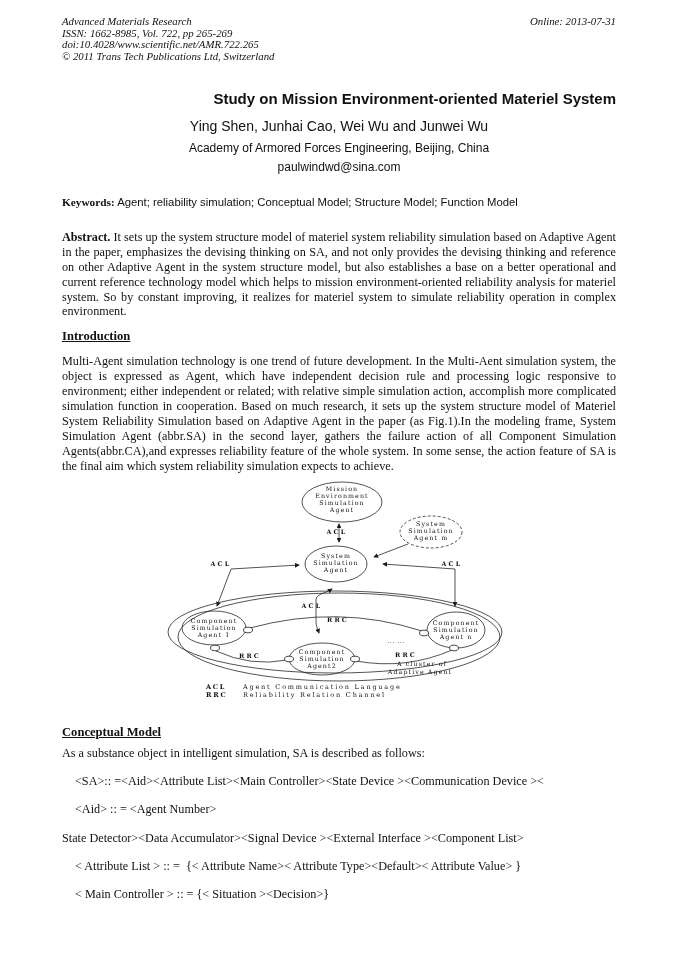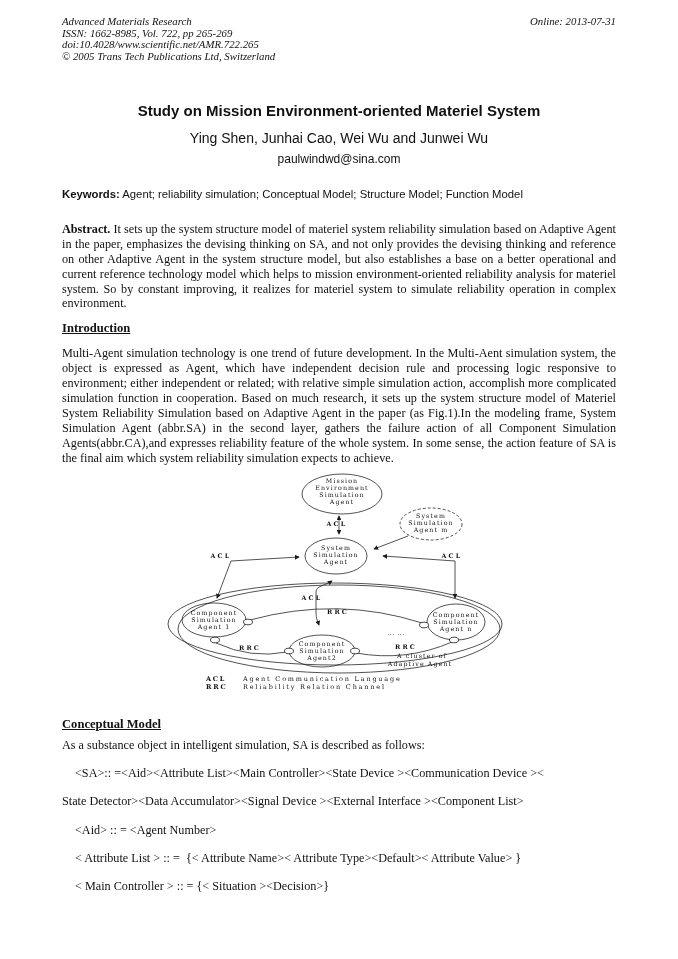--- a/index.html
+++ b/index.html
@@ -4,26 +4,26 @@
 <style>
   * { margin:0; padding:0; box-sizing:border-box; }
   html,body { background:#888; }
   .page {
     width:678px; height:959px; background:#ffffff; color:#111;
     padding:16px 62px 16px 62px; position:relative; overflow:hidden;
     font-family:"Liberation Serif", serif;
   }
   .jheader { display:flex; justify-content:space-between; align-items:flex-start; }
   .jh-line { font:italic 10.8px/11.7px "Liberation Serif", serif; white-space:nowrap; }
-  .title { font:bold 15px/18px "Liberation Sans", sans-serif; text-align:center; margin-top:39px; }
+  .title { font:bold 15px/18px "Liberation Sans", sans-serif; text-align:right; margin-top:27px; }
   .authors { font:14px/17px "Liberation Sans", sans-serif; text-align:center; margin-top:10px; }
   .affil { font:12px/14px "Liberation Sans", sans-serif; text-align:center; margin-top:6px; }
   .email { font:12px/14px "Liberation Sans", sans-serif; text-align:center; margin-top:5px; }
   .keywords { font:11.3px/13.5px "Liberation Sans", sans-serif; margin-top:22px; }
-  .keywords b { font-weight:bold; }
+  .keywords b { font-weight:bold;font-family:Liberation Serif, serif; }
   .abstract { font:12.2px/14.8px "Liberation Serif", serif; text-align:justify; margin-top:21px; }
   .abstract b { font-weight:bold; }
   h2 { font:bold 12.6px/15px "Liberation Serif", serif;text-decoration:underline; }
   .h-intro { margin-top:10px; }
   .h-concept { margin-top:24px; }
   .bodypar { font:12.2px/15px "Liberation Serif", serif; text-align:justify; margin-top:10px; }
   figure { margin:2px 0 0 0; }
   .figsvg { display:block; margin-left:101px; }
   figcaption { font:12.3px/15px "Liberation Serif", serif; text-align:center; margin-top:1px; }
   .concept-par { font:12.2px/15px "Liberation Serif", serif; margin-top:6px; }
@@ -42,27 +42,28 @@
 </head>
 <body>
 
 <div class="page">
 
   <div class="jheader">
     <div>
       <div class="jh-line">Advanced Materials Research</div>
       <div class="jh-line">ISSN: 1662-8985, Vol. 722, pp 265-269</div>
       <div class="jh-line">doi:10.4028/www.scientific.net/AMR.722.265</div>
-      <div class="jh-line">© 2005 Trans Tech Publications Ltd, Switzerland</div>
+      <div class="jh-line">© 2011 Trans Tech Publications Ltd, Switzerland</div>
     </div>
     <div class="jh-line">Online: 2013-07-31</div>
   </div>
 
   <div class="title">Study on Mission Environment-oriented Materiel System</div>
   <div class="authors">Ying Shen, Junhai Cao, Wei Wu and Junwei Wu</div>
+  <div class="affil">Academy of Armored Forces Engineering, Beijing, China</div>
   <div class="email">paulwindwd@sina.com</div>
 
   <div class="keywords"><b>Keywords:</b><span> Agent; reliability simulation; Conceptual Model; Structure Model; Function Model</span></div>
 
   <p class="abstract"><b>Abstract.</b><span> It sets up the system structure model of materiel system reliability simulation based on Adaptive Agent in the paper, emphasizes the devising thinking on SA, and not only provides the devising thinking and reference on other Adaptive Agent in the system structure model, but also establishes a base on a better operational and current reference technology model which helps to mission environment-oriented reliability analysis for materiel system. So by constant improving, it realizes for materiel system to simulate reliability operation in complex environment.</span></p>
 
   <h2 class="h-intro">Introduction</h2>
   <p class="bodypar">Multi-Agent simulation technology is one trend of future development. In the Multi-Aent simulation system, the object is expressed as Agent, which have independent decision rule and processing logic responsive to environment; either independent or related; with relative simple simulation action, accomplish more complicated simulation function in cooperation. Based on much research, it sets up the system structure model of Materiel System Reliability Simulation based on Adaptive Agent in the paper (as Fig.1).In the modeling frame, System Simulation Agent (abbr.SA) in the second layer, gathers the failure action of all Component Simulation Agents(abbr.CA),and expresses reliability feature of the whole system. In some sense, the action feature of SA is the final aim which system reliability simulation expects to achieve.</p>
 
   <figure>
@@ -141,18 +142,18 @@
       <text class="leg lbl" x="208" y="716">ACL</text>
       <text class="leg" x="245" y="716">Agent Communication Language</text>
       <text class="leg lbl" x="208" y="724">RRC</text>
       <text class="leg" x="245" y="724">Reliability Relation Channel</text>
     </svg>
   </figure>
 
   <h2 class="h-concept">Conceptual Model</h2>
   <p class="concept-par">As a substance object in intelligent simulation, SA is described as follows:</p>
   <div class="bnf indent">&lt;SA&gt;:: =&lt;Aid&gt;&lt;Attribute List&gt;&lt;Main Controller&gt;&lt;State Device &gt;&lt;Communication Device &gt;&lt;</div>
+  <div class="bnf indent">&lt;Aid&gt; :: = &lt;Agent Number&gt;</div>
   <div class="bnf">State Detector&gt;&lt;Data Accumulator&gt;&lt;Signal Device &gt;&lt;External Interface &gt;&lt;Component List&gt;</div>
-  <div class="bnf indent">&lt;Aid&gt; :: = &lt;Agent Number&gt;</div>
   <div class="bnf indent">&lt; Attribute List &gt; :: =  {&lt; Attribute Name&gt;&lt; Attribute Type&gt;&lt;Default&gt;&lt; Attribute Value&gt; }</div>
   <div class="bnf indent">&lt; Main Controller &gt; :: = {&lt; Situation &gt;&lt;Decision&gt;}</div>
 
 </div>
 
 </body></html>

